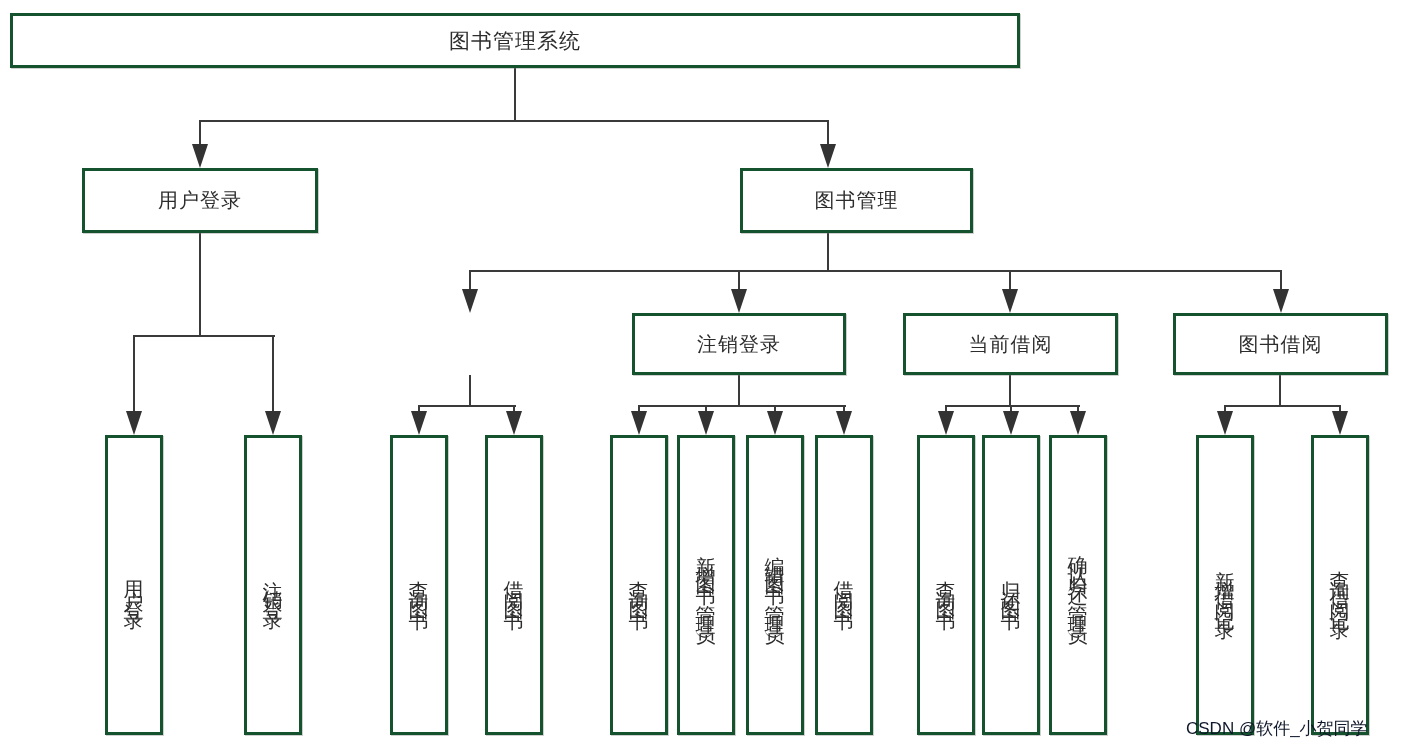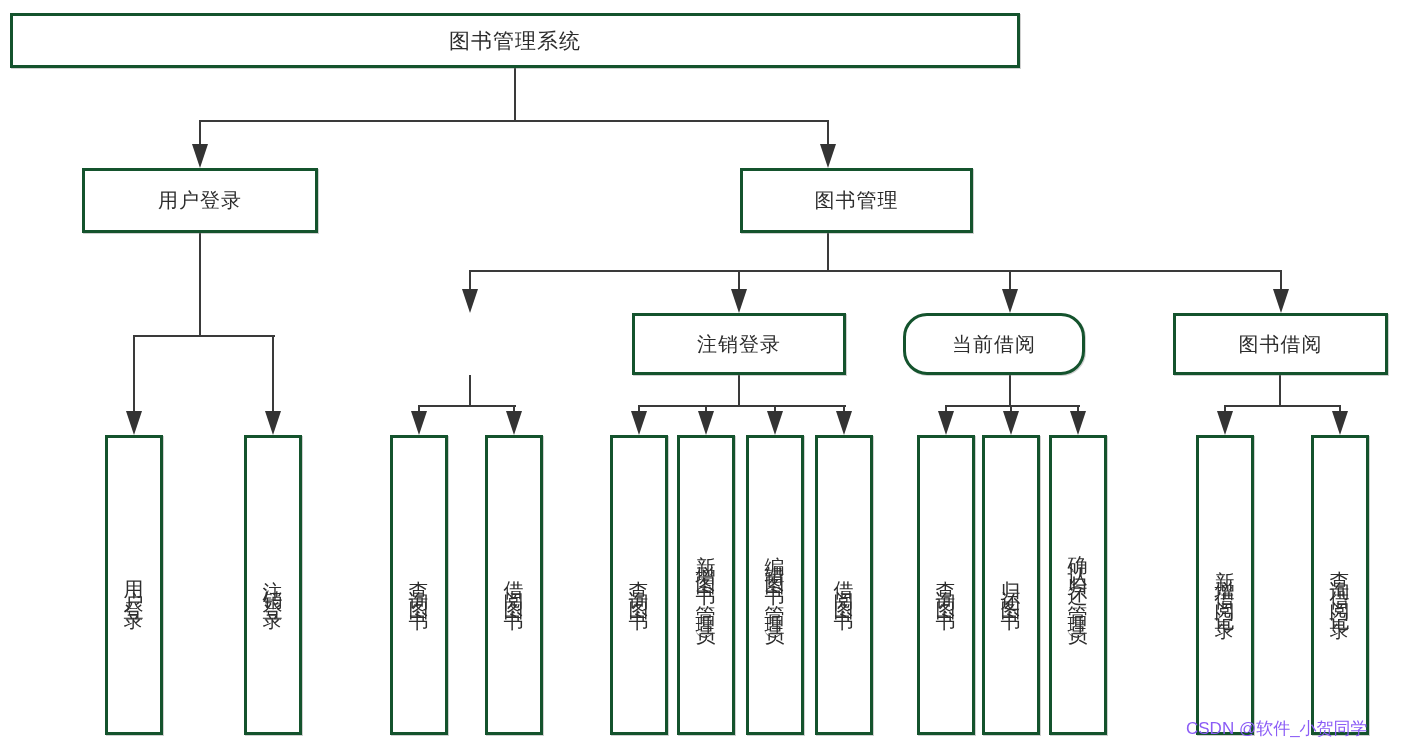--- a/index.html
+++ b/index.html
@@ -47,21 +47,21 @@
     border-left: 8px solid transparent;
     border-right: 8px solid transparent;
     border-top: 24px solid #333333;
     z-index: 1;
   }
   .watermark {
     position: absolute;
     left: 1186px;
     top: 717px;
     font-size: 17px;
-    color: #8b5cf6;
+    color: #0f172a;
     white-space: nowrap;
     z-index: 4;
   }
 </style>
 </head>
 <body>
 
 <div id="canvas">
 
   <div class="node root" style="left:10px; top:13px; width:1010px; height:55px;">
@@ -96,21 +96,21 @@
   <div class="vline" style="left:738px; top:272px; height:18px;"></div>
   <div class="arrow" style="left:731px; top:289px;"></div>
   <div class="vline" style="left:1009px; top:272px; height:18px;"></div>
   <div class="arrow" style="left:1002px; top:289px;"></div>
   <div class="vline" style="left:1280px; top:272px; height:18px;"></div>
   <div class="arrow" style="left:1273px; top:289px;"></div>
 
   <div class="node" style="left:632px; top:313px; width:214px; height:62px;">
     <span class="hlabel">注销登录</span>
   </div>
-  <div class="node" style="left:903px; top:313px; width:182px; height:62px;border-radius:24px;">
+  <div class="node" style="left:903px; top:313px; width:215px; height:62px;">
     <span class="hlabel">当前借阅</span>
   </div>
   <div class="node" style="left:1173px; top:313px; width:215px; height:62px;">
     <span class="hlabel">图书借阅</span>
   </div>
 
   <div class="vline" style="left:469px; top:375px; height:32px;"></div>
   <div class="hline" style="left:418px; top:405px; width:98px;"></div>
   <div class="vline" style="left:418px; top:407px; height:6px;"></div>
   <div class="arrow" style="left:411px; top:411px;"></div>

